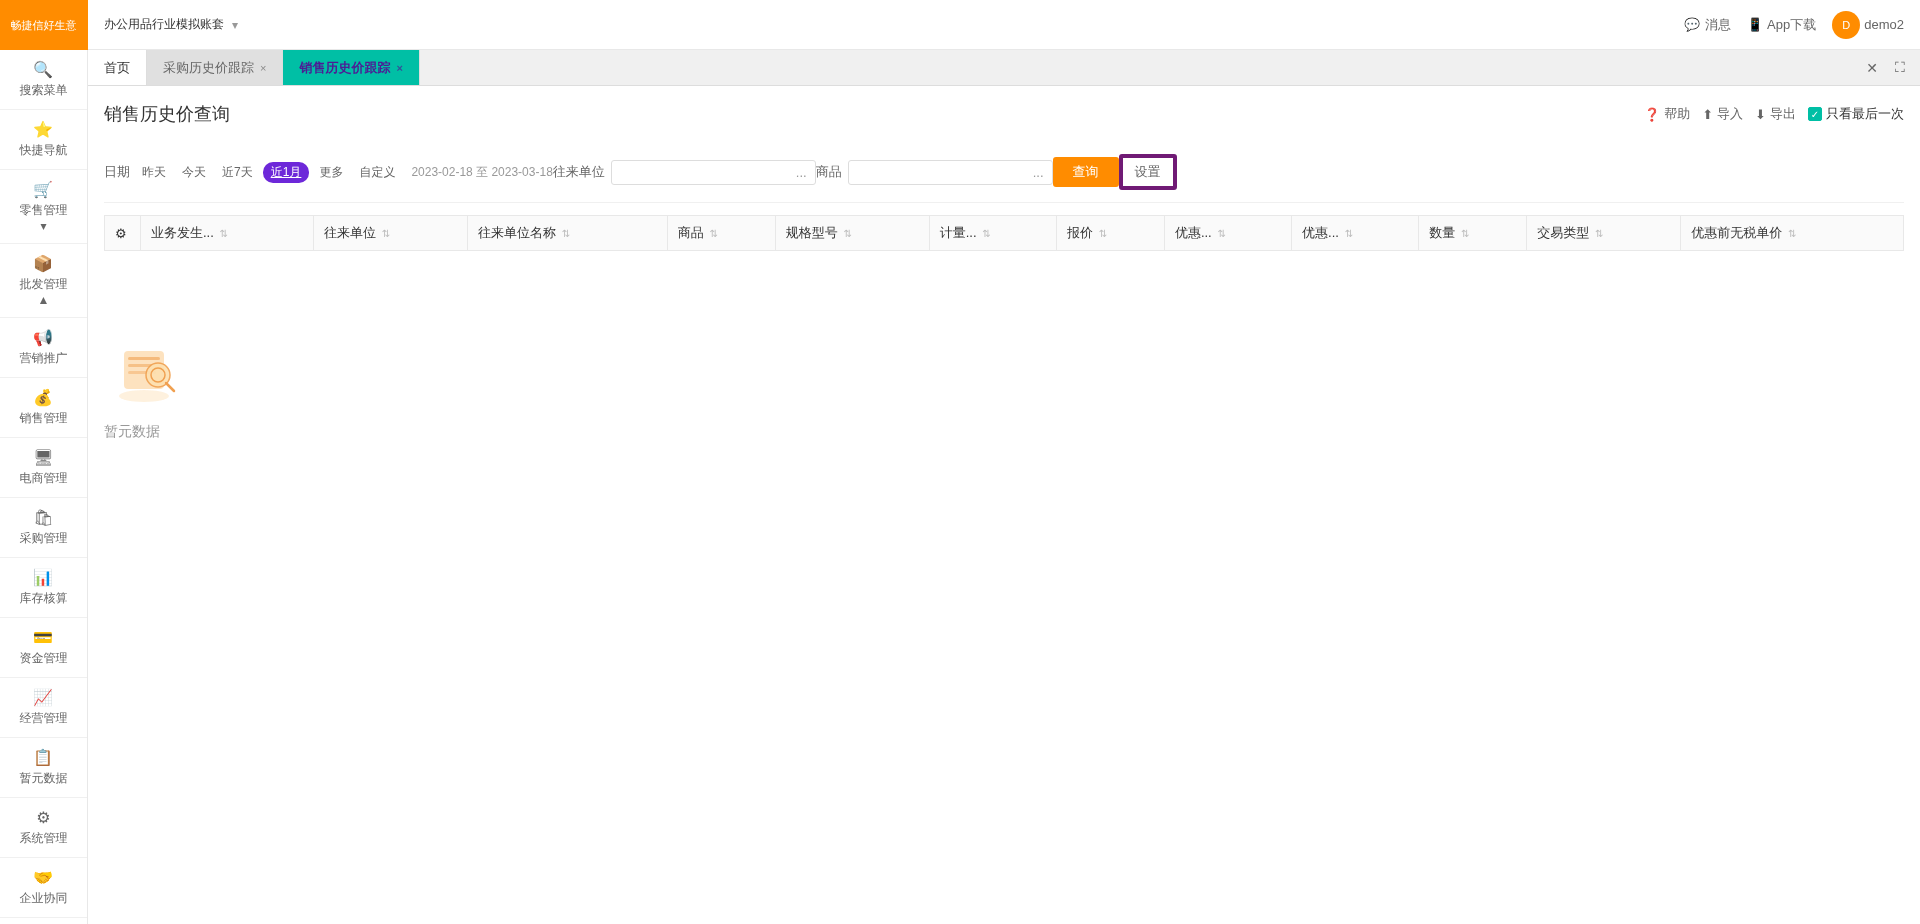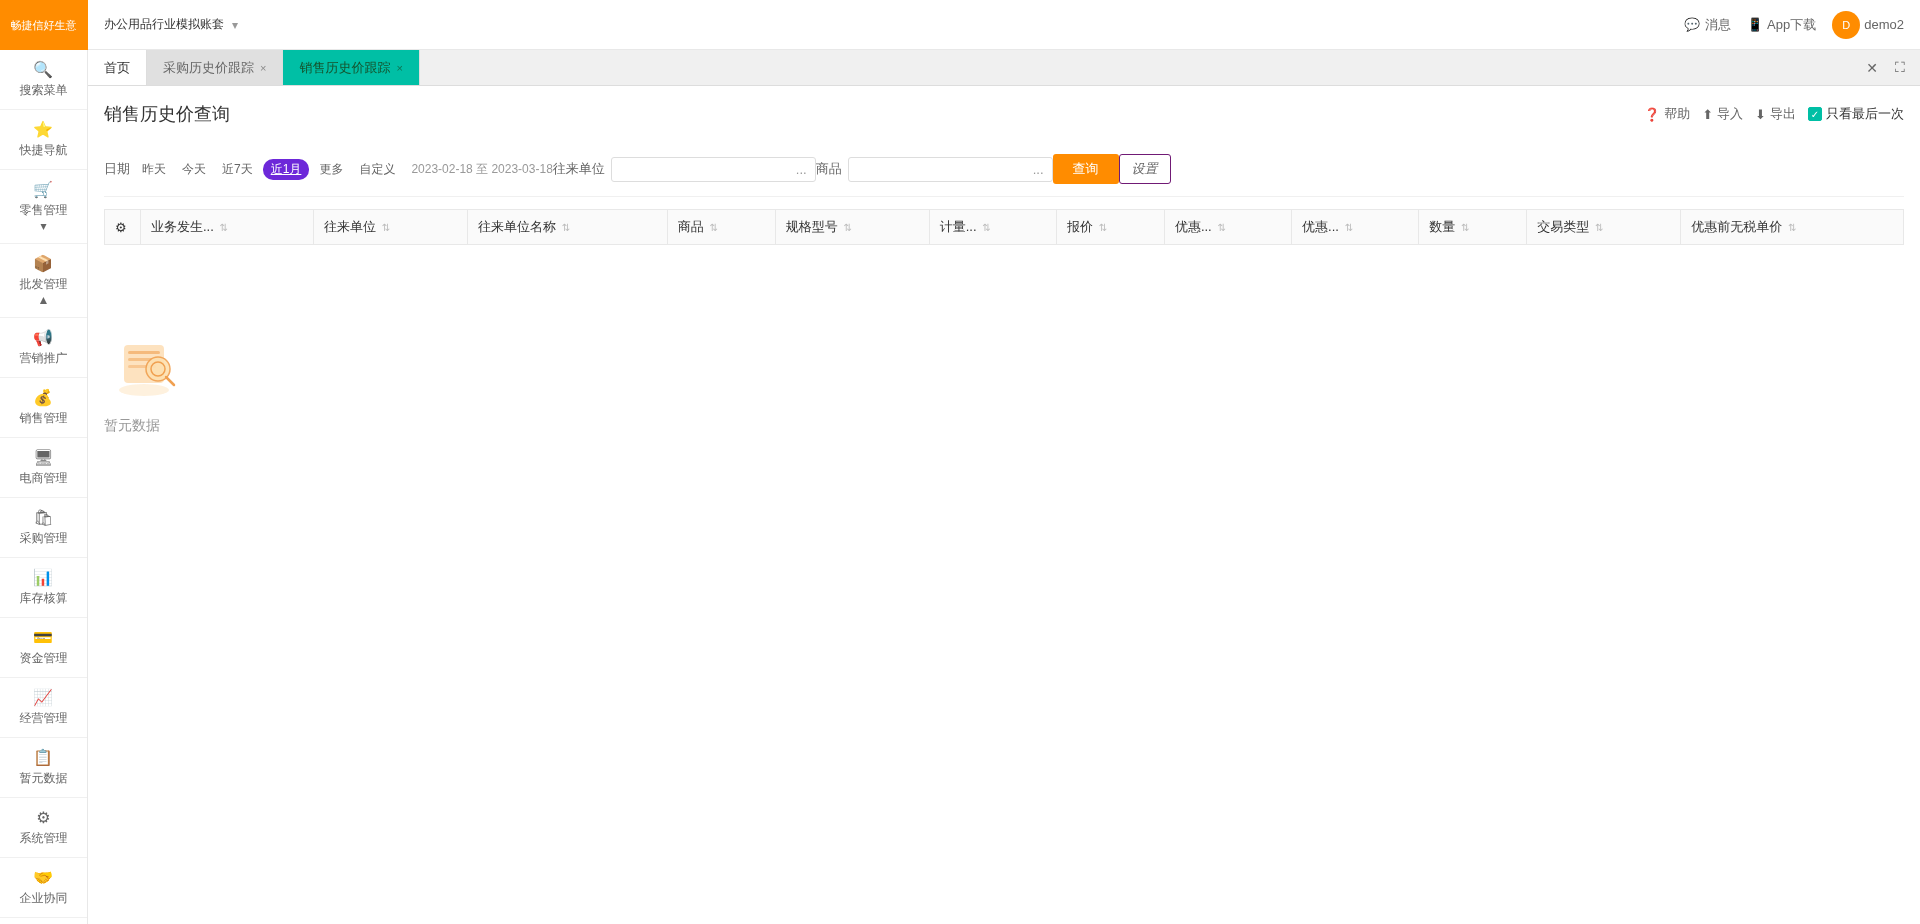--- a/index.html
+++ b/index.html
@@ -21,21 +21,21 @@
     .topbar-left { display: flex; align-items: center; gap: 8px; }
     .topbar-title { font-size: 12px; color: #333; }
     .topbar-dropdown { font-size: 12px; color: #999; cursor: pointer; }
     .topbar-right { display: flex; align-items: center; gap: 16px; }
     .topbar-btn { display: flex; align-items: center; gap: 4px; font-size: 13px; color: #666; cursor: pointer; }
     .user-avatar { width: 28px; height: 28px; border-radius: 50%; background: #ff8c00; display: flex; align-items: center; justify-content: center; color: #fff; font-size: 11px; }
 
     
     .tabbar { height: 36px; background: #f0f0f0; display: flex; align-items: stretch; flex-shrink: 0; border-bottom: 1px solid #ddd; }
     .tab { display: flex; align-items: center; padding: 0 16px; font-size: 13px; cursor: pointer; color: #666; background: #e0e0e0; border-right: 1px solid #ddd; gap: 6px; white-space: nowrap; }
-    .tab.active { background: #00bfa5; color: #14532d; }
+    .tab.active { background: #00bfa5; color: #4c1d95; font-weight: bold; }
     .tab .close-icon { font-size: 11px; cursor: pointer; opacity: 0.7; }
     .tab-home { background: #fff; color: #333; }
     .tabbar-actions { margin-left: auto; display: flex; align-items: center; padding-right: 8px; gap: 4px; }
     .tabbar-action-btn { width: 24px; height: 24px; display: flex; align-items: center; justify-content: center; cursor: pointer; color: #666; font-size: 14px; }
 
     
     .content { flex: 1; background: #fff; padding: 16px; overflow: auto; display: flex; flex-direction: column; }
 
     
     .page-title { font-size: 18px; color: #333; font-weight: 500; margin-bottom: 16px; display: flex; justify-content: space-between; align-items: center; }
@@ -49,21 +49,21 @@
     .filter-item { display: flex; align-items: center; gap: 6px; }
     .filter-label { color: #666; font-size: 13px; white-space: nowrap; }
     .date-shortcuts { display: flex; gap: 4px; align-items: center; }
     .date-btn { padding: 2px 6px; font-size: 12px; cursor: pointer; color: #666; border-radius: 3px; }
     .date-btn.active { background: #6d28d9; color: #fff; border-radius: 10px; padding: 2px 8px; text-decoration: underline; }
     .date-range { font-size: 12px; color: #999; margin-left: 4px; }
     .filter-input { display: flex; align-items: center; border: 1px solid #ddd; border-radius: 3px; padding: 4px 8px; background: #fff; min-width: 200px; }
     .filter-input input { border: none; outline: none; font-size: 13px; flex: 1; }
     .filter-input .dots { color: #999; cursor: pointer; }
     .query-btn { background: #ff8c00; color: #fff; border: none; padding: 6px 20px; border-radius: 3px; cursor: pointer; font-size: 13px; }
-    .settings-btn { background: #fff; color: #666; border: 1px solid #701a75; padding: 5px 12px; border-radius: 3px; cursor: pointer; font-size: 13px; font-style: italic; }
+    .settings-btn { background: #fff; color: #666; border: 4px solid #701a75; padding: 5px 12px; border-radius: 3px; cursor: pointer; font-size: 13px; }
 
     
     .table-container { flex: 1; overflow: auto; }
     .data-table { width: 100%; border-collapse: collapse; font-size: 13px; }
     .data-table th { background: #fafafa; border: 1px solid #e8e8e8; padding: 8px 10px; text-align: left; white-space: nowrap; color: #333; font-weight: normal; }
     .data-table th .sort-icon { color: #bbb; font-size: 10px; margin-left: 3px; }
     .th-gear { width: 36px; text-align: center; }
 
     
     .empty-state { display: flex; flex-direction: column; align-items: flex-start; justify-content: center; padding: 80px 0; }

